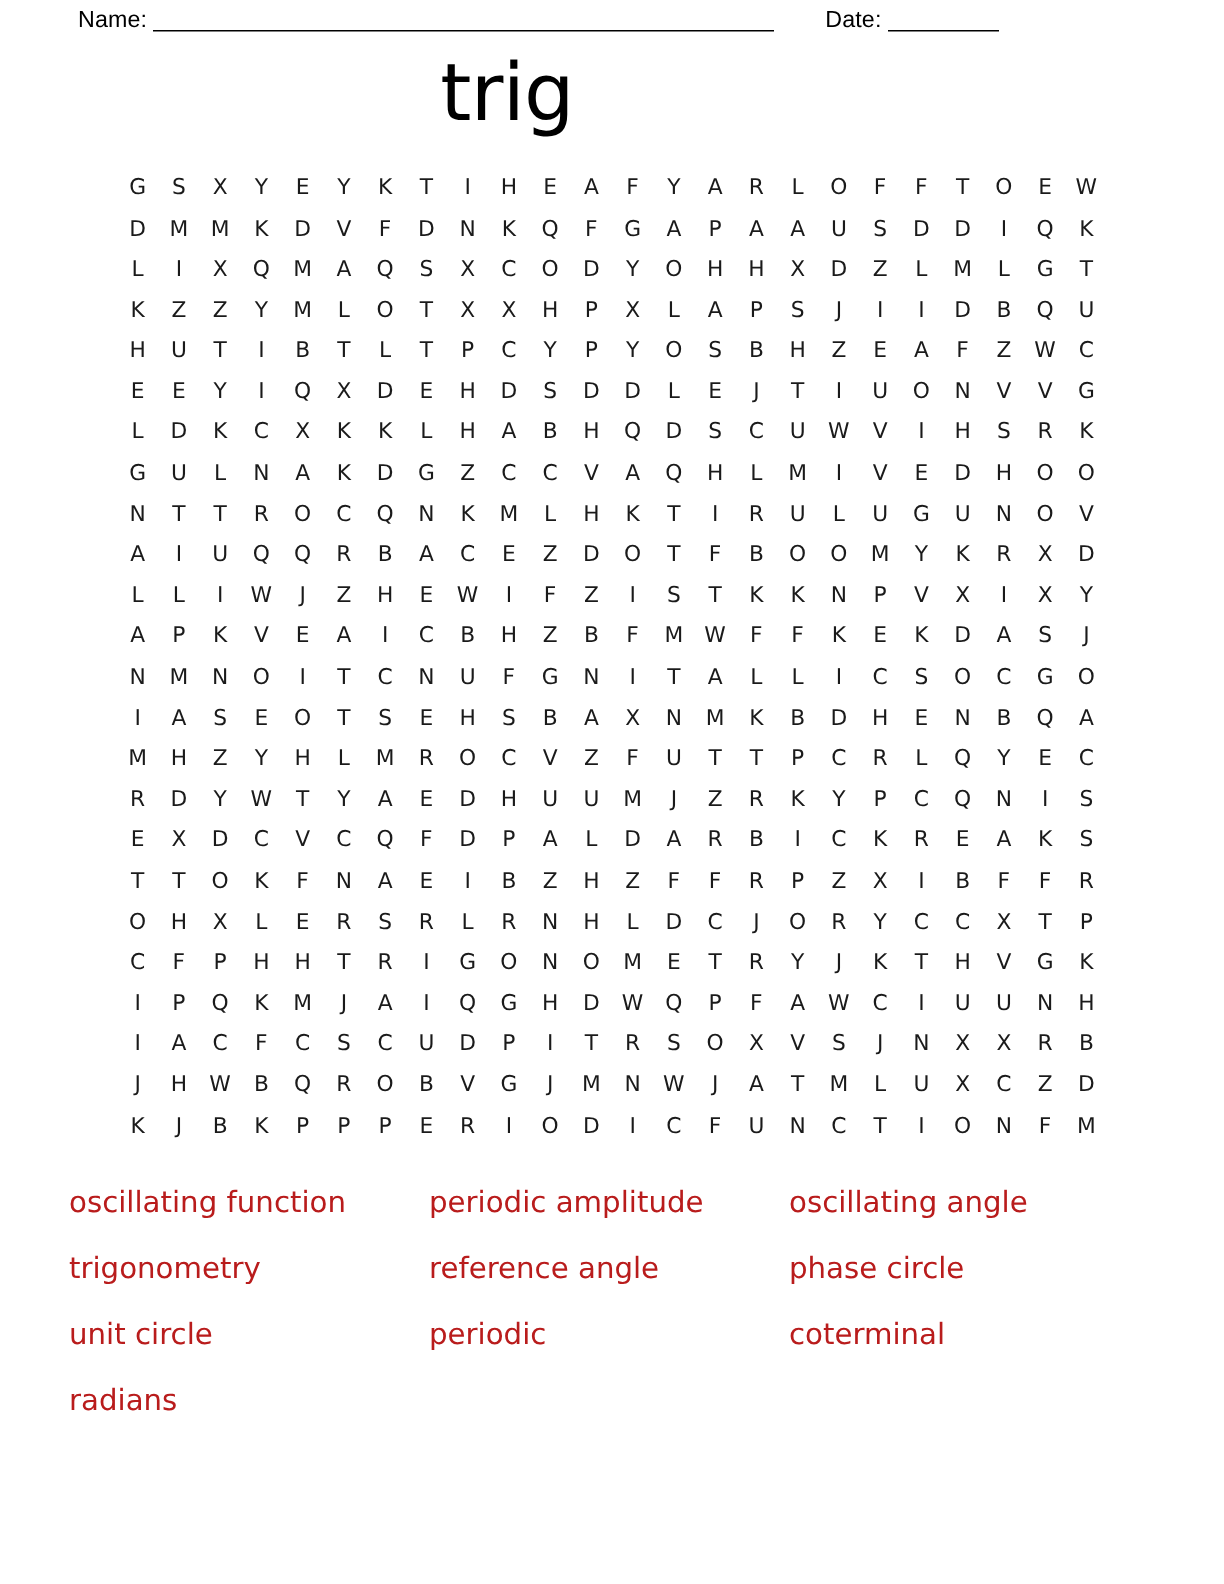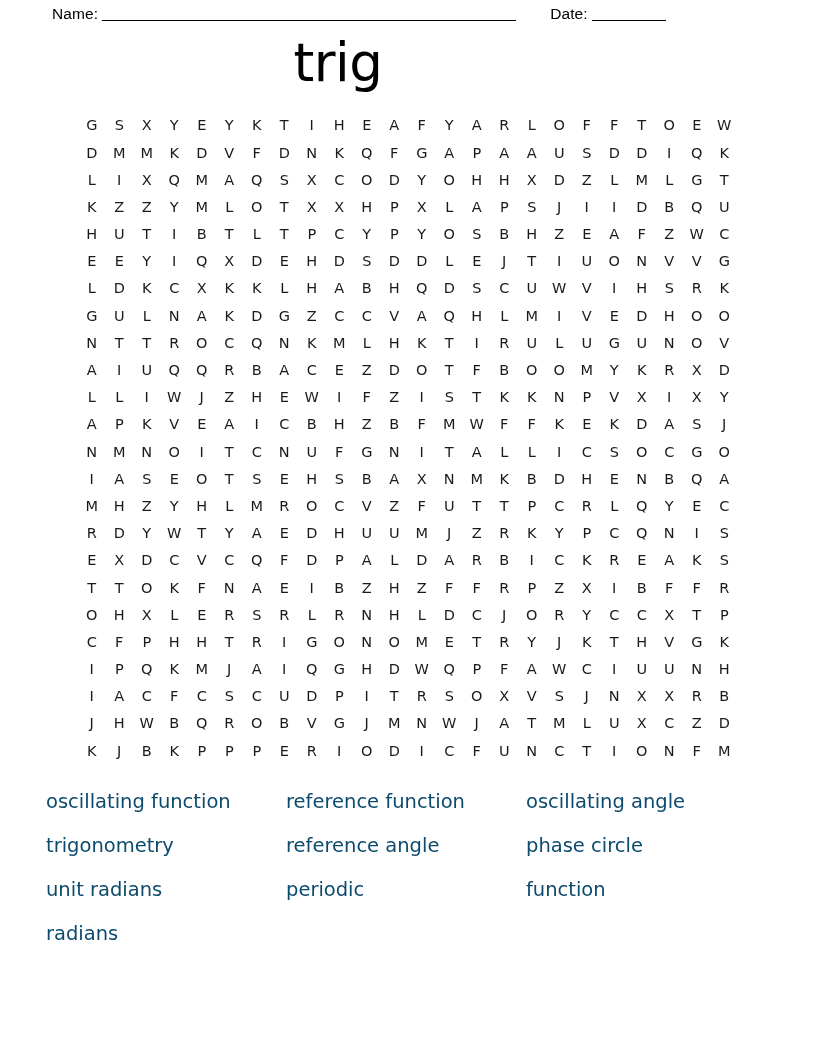--- a/index.html
+++ b/index.html
@@ -92,21 +92,21 @@
     width: 724px;
     display: grid;
     grid-template-columns: 240px 240px 244px;
     row-gap: 0px;
   }
   .word-item {
     font-family: "DejaVu Sans", sans-serif;
     font-size: 19.5px;
     line-height: 44px;
     font-weight: 400;
-    color: #0c4a6e;
+    color: #b91c1c;
     white-space: nowrap;
   }
   .word-item.empty { visibility: hidden; }
 </style>
 </head>
 <body>
 
 <div class="header-row">
   <span class="hdr-label">Name:</span>
   <span class="hdr-rule name-rule"></span>
@@ -739,24 +739,24 @@
       <div class="grid-cell">I</div>
       <div class="grid-cell">O</div>
       <div class="grid-cell">N</div>
       <div class="grid-cell">F</div>
       <div class="grid-cell">M</div>
     </div>
   </div>
 
 <div class="wordlist" id="wordlist">
     <div class="word-item">oscillating function</div>
-    <div class="word-item">reference function</div>
+    <div class="word-item">periodic amplitude</div>
     <div class="word-item">oscillating angle</div>
     <div class="word-item">trigonometry</div>
     <div class="word-item">reference angle</div>
     <div class="word-item">phase circle</div>
-    <div class="word-item">unit radians</div>
+    <div class="word-item">unit circle</div>
     <div class="word-item">periodic</div>
-    <div class="word-item">function</div>
+    <div class="word-item">coterminal</div>
     <div class="word-item">radians</div>
     <div class="word-item empty"></div>
     <div class="word-item empty"></div>
   </div>
 
 </body></html>

